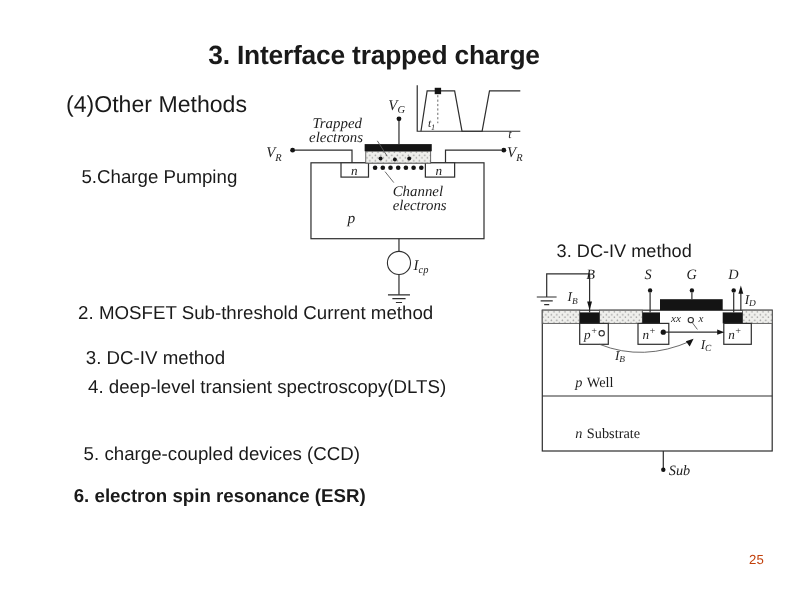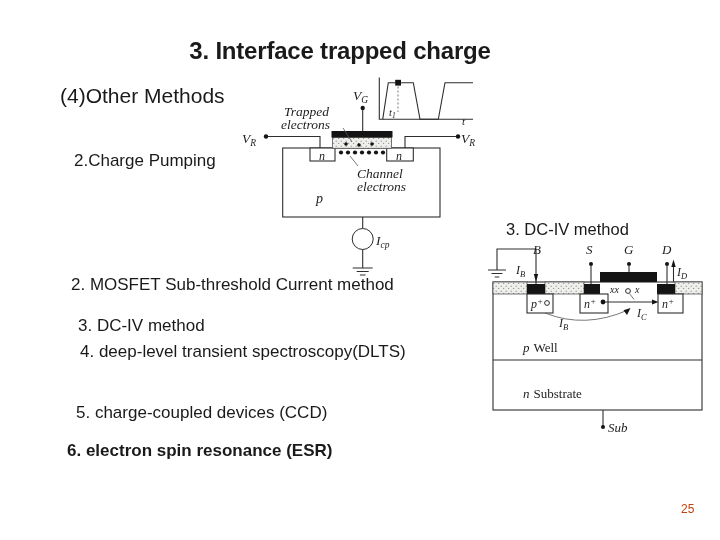--- a/index.html
+++ b/index.html
@@ -26,21 +26,21 @@
   .dot{fill:#141414;stroke:none;}
   .open{fill:#ffffff;stroke:#2e2e2e;stroke-width:1;}
   .wbox{fill:#ffffff;stroke:#2e2e2e;stroke-width:1.1;}
 </style>
 </head>
 <body>
 
 <div class="abs title">3. Interface trapped charge</div>
 <div class="abs subtitle">(4)Other Methods</div>
 
-<div class="abs method m1">2.Charge Pumping</div>
+<div class="abs method m1">5.Charge Pumping</div>
 <div class="abs method m2">2. MOSFET Sub-threshold Current method</div>
 <div class="abs method m3">3. DC-IV method</div>
 <div class="abs method m4">4. deep-level transient spectroscopy(DLTS)</div>
 <div class="abs method m5">5. charge-coupled devices (CCD)</div>
 <div class="abs method m6">6. electron spin resonance (ESR)</div>
 
 <div class="abs dciv-heading">3. DC-IV method</div>
 <div class="abs pagenum">25</div>
 
 <svg style="left:240px;top:70px;" width="240" height="212" viewBox="0 0 240 212">

